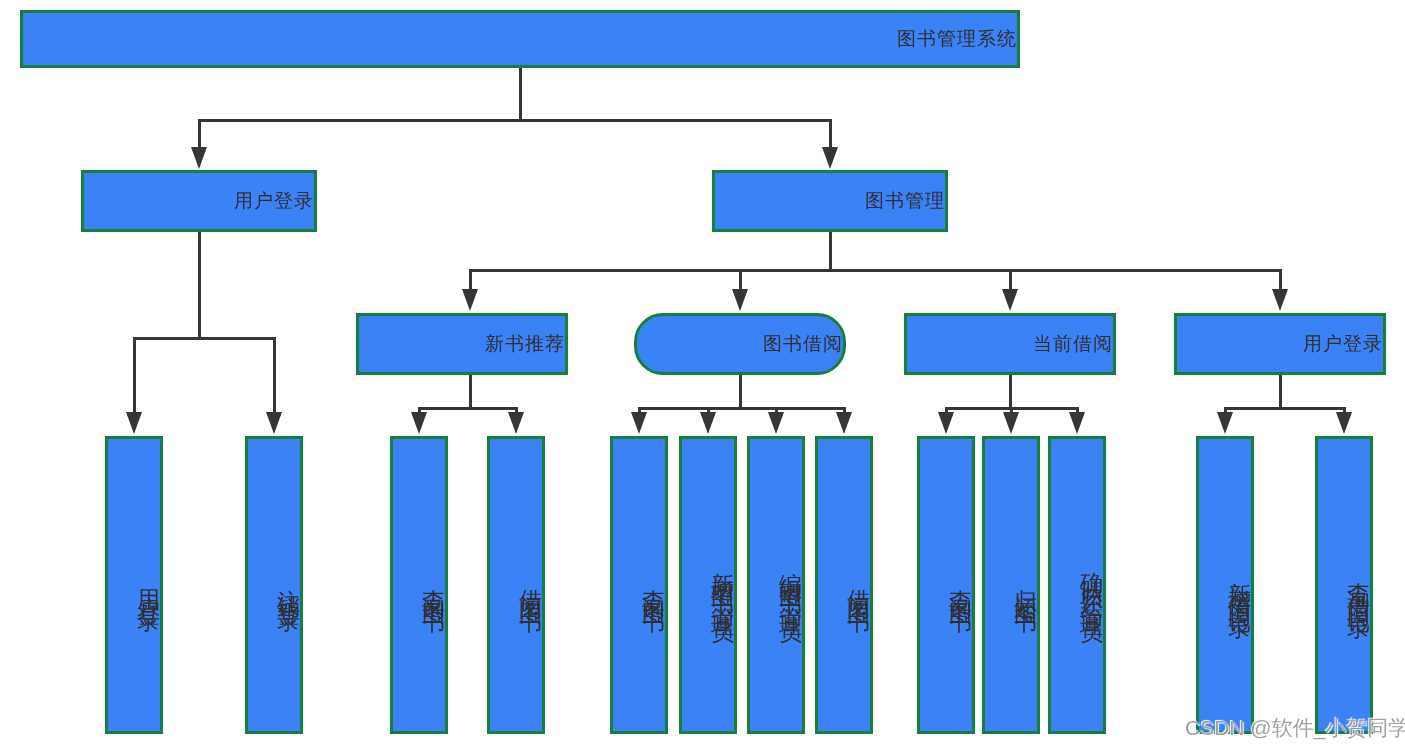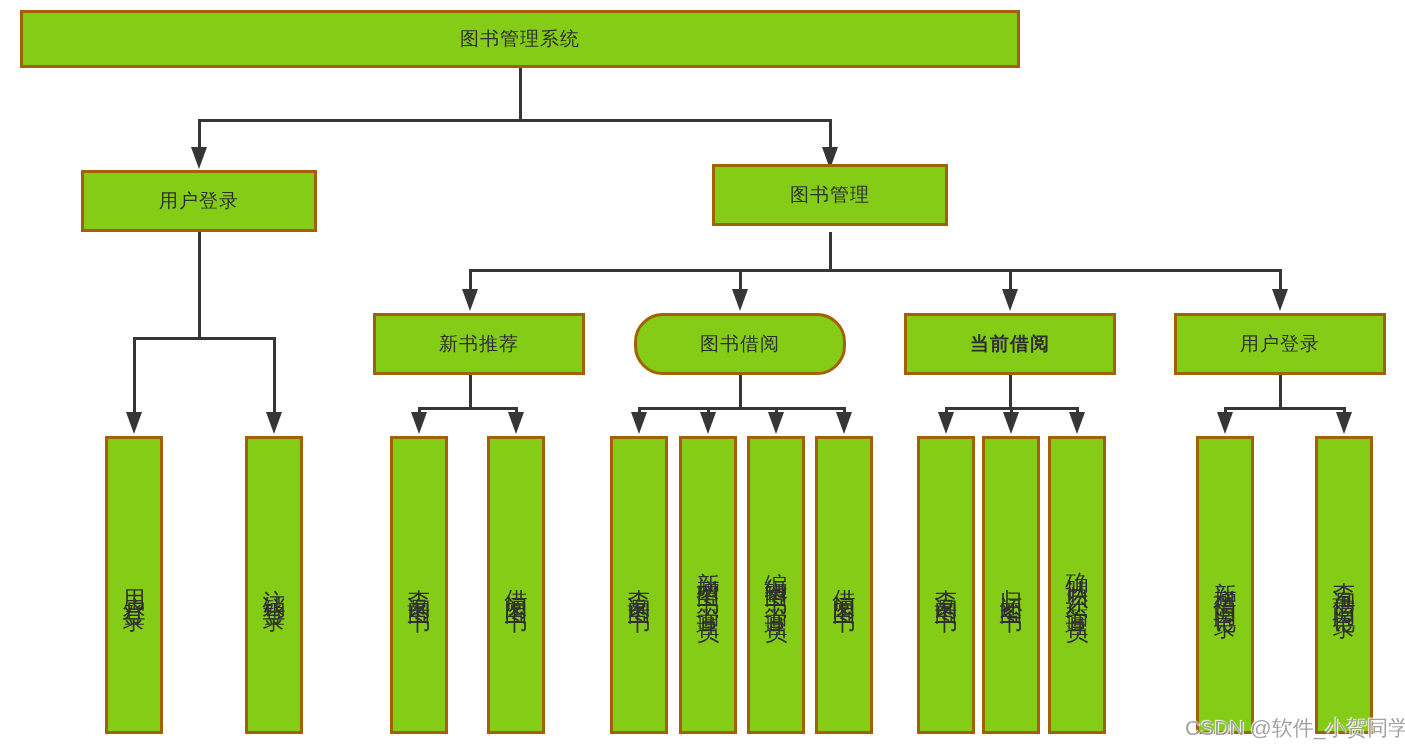--- a/index.html
+++ b/index.html
@@ -1,31 +1,31 @@
 <!DOCTYPE html>
 <html><head>
 <meta charset="utf-8">
 <style>
   html,body { margin:0; padding:0; background:#ffffff; }
   .canvas {
     position:relative; width:1405px; height:747px; background:#ffffff;
     font-family:"Liberation Sans", sans-serif; color:#2f2f2f; overflow:hidden;
   }
   .box {
-    position:absolute; border:3px solid #a16207; background:#84cc16;
-    display:flex; align-items:center; justify-content:center; box-sizing:border-box;
+    position:absolute; border:3px solid #15803d; background:#3b82f6;
+    display:flex; align-items:center; justify-content:flex-end; box-sizing:border-box;
   }
   .h-box { font-size:19px; letter-spacing:1px; }
   
   #n-root     { left:20px;   top:10px;  width:1000px; height:58px; }
   #n-login    { left:81px;   top:170px; width:236px;  height:62px; }
-  #n-bookmgmt { left:712px;  top:164px; width:236px;  height:62px;font-family:Liberation Mono, monospace; }
-  #n-newbook  { left:373px;  top:313px; width:212px;  height:62px; }
+  #n-bookmgmt { left:712px;  top:170px; width:236px;  height:62px;font-family:Liberation Mono, monospace; }
+  #n-newbook  { left:356px;  top:313px; width:212px;  height:62px; }
   #n-borrow   { left:634px;  top:313px; width:212px;  height:62px;border-radius:29px; }
-  #n-current  { left:904px;  top:313px; width:212px;  height:62px;font-weight:bold; }
+  #n-current  { left:904px;  top:313px; width:212px;  height:62px; }
   #n-records  { left:1174px; top:313px; width:212px;  height:62px; }
   .leaf { top:436px; width:58px; height:298px; }
   .vtext {
     writing-mode:vertical-rl; text-orientation:mixed;
     font-size:23px; letter-spacing:7px; line-height:1;
   }
   #lf-login1 { left:105px; }  #lf-login2 { left:245px; }
   #lf-new1   { left:390px; }  #lf-new2   { left:487px; }
   #lf-bor1   { left:610px; }  #lf-bor2   { left:679px; }
   #lf-bor3   { left:747px; }  #lf-bor4   { left:815px; }

